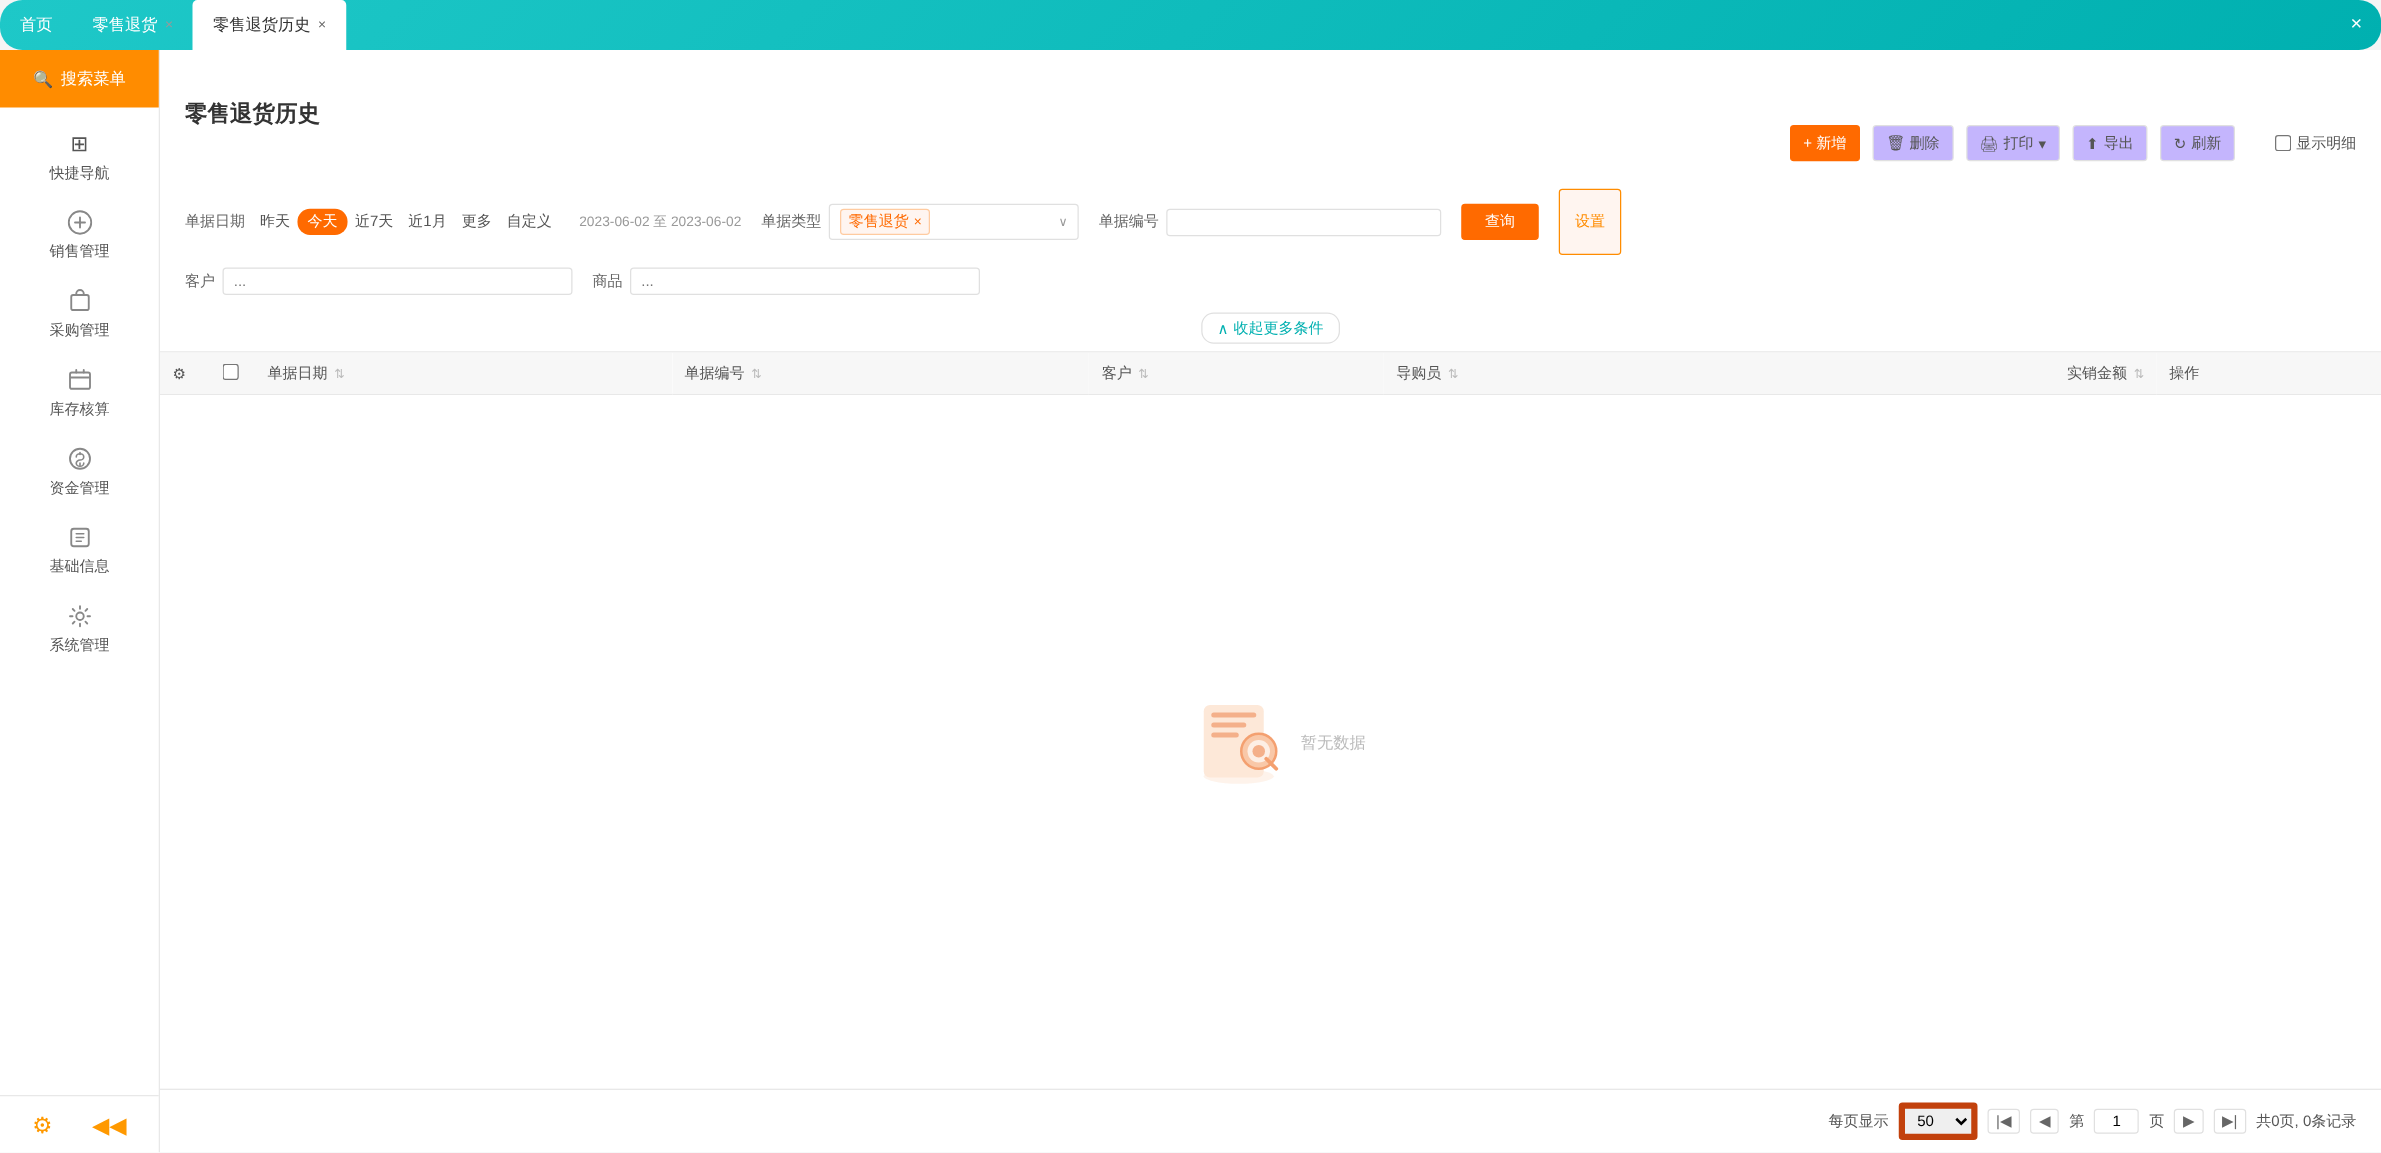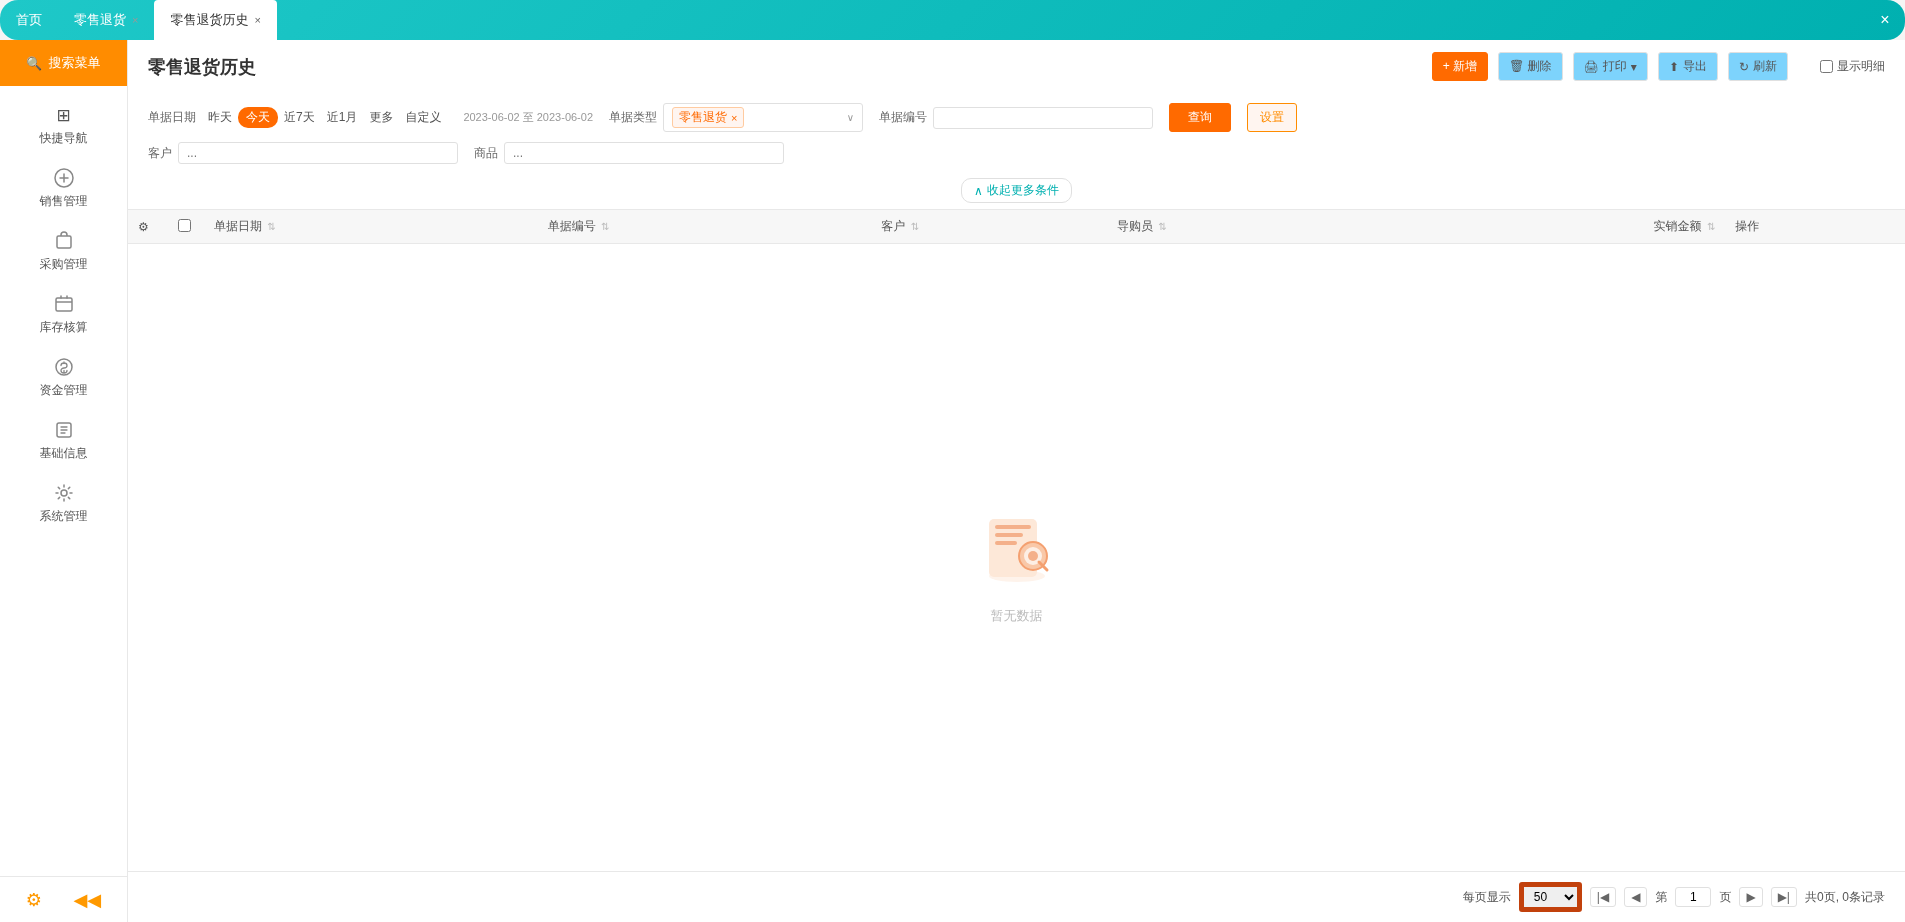--- a/index.html
+++ b/index.html
@@ -135,29 +135,30 @@
     }
     .page-title {
       font-size: 18px;
       font-weight: bold;
       color: #333;
     }
     .toolbar {
       display: flex;
       align-items: center;
       gap: 10px;
+      margin-top: 48px;
     }
     .toolbar-btn {
       display: flex;
       align-items: center;
       gap: 4px;
       padding: 5px 10px;
       border: 1px solid #e0e0e0;
       border-radius: 3px;
-      background: #7dd3fc;
+      background: #c4b5fd;
       font-size: 12px;
       color: #555;
       cursor: pointer;
       white-space: nowrap;
     }
     .toolbar-btn.primary {
       background: #ff6a00;
       border-color: #ff6a00;
       color: #fff;
     }
@@ -289,21 +290,21 @@
       position: relative;
     }
     .data-table th .sort-icon { color: #bbb; font-size: 10px; margin-left: 2px; }
     .settings-col { width: 40px; text-align: center; }
     .checkbox-col { width: 36px; text-align: center; }
 
     
     .empty-state {
       flex: 1;
       display: flex;
-      flex-direction: column;
+      flex-direction: row;
       align-items: center;
       justify-content: center;
       padding: 60px 0;
     }
     .empty-icon {
       width: 100px;
       height: 100px;
       margin-bottom: 16px;
     }
     .empty-text {
@@ -512,21 +513,21 @@
               <span class="select-arrow">∨</span>
             </div>
           </div>
 
           <div class="filter-item">
             <span class="filter-label">单据编号</span>
             <input class="filter-input" type="text" style="width: 220px;">
           </div>
 
           <button class="toolbar-btn primary" style="background:#ff6a00;border-color:#ff6a00;color:#fff;padding:5px 18px;">查询</button>
-          <button class="toolbar-btn secondary" style="background:#fff5f0;border-color:#ff8c00;color:#ff8c00;padding:5px 12px;">设置</button>
+          <button class="toolbar-btn secondary" style="background:#fff5f0;border-color:#ff8c00;color:#ff8c00;padding:17px 12px;">设置</button>
         </div>
 
         <div class="filter-row">
 
           <div class="filter-item">
             <span class="filter-label">客户</span>
             <input class="filter-input" type="text" placeholder="..." style="width: 280px;">
           </div>
 
           <div class="filter-item">

